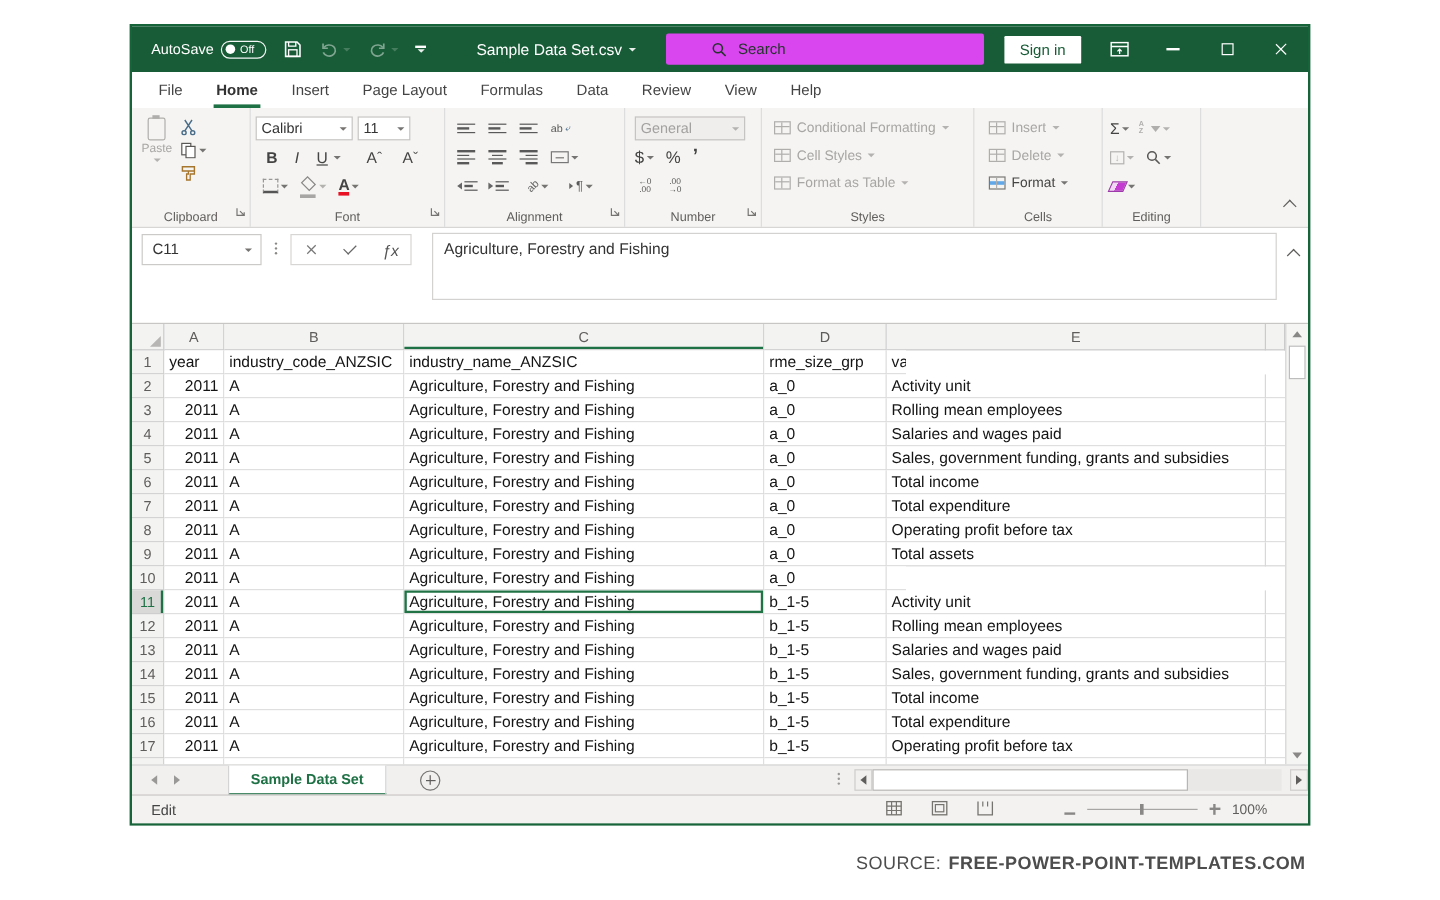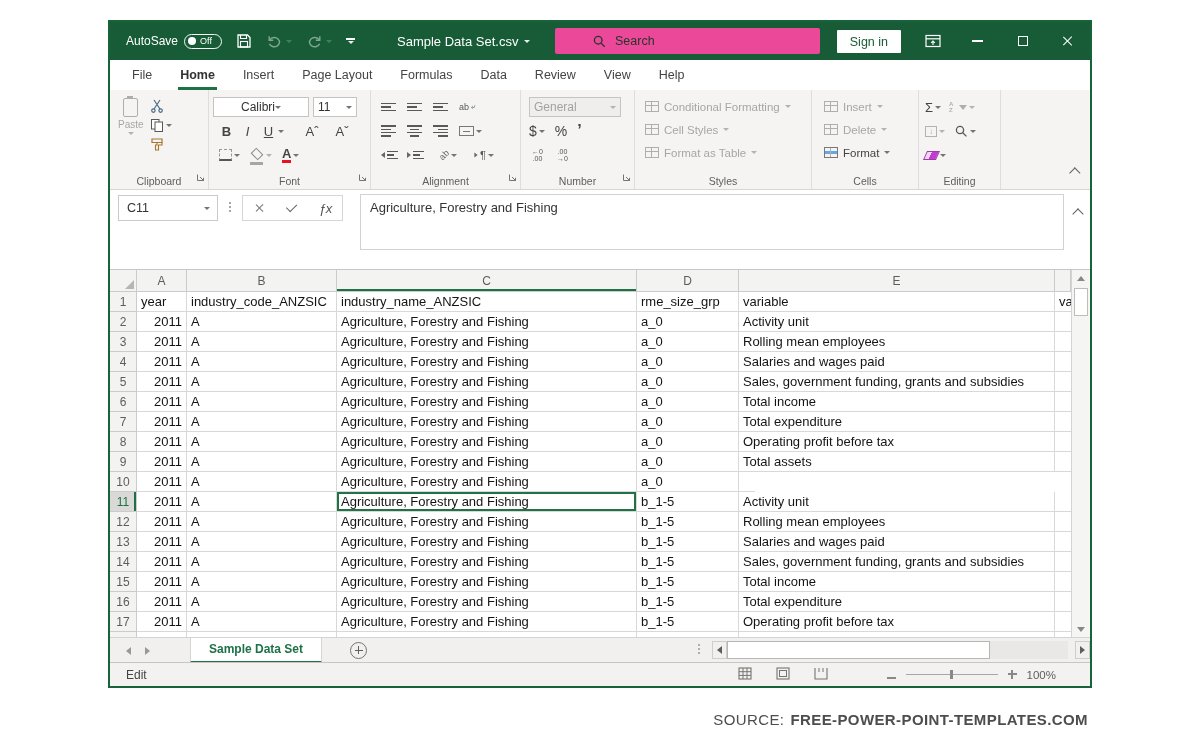--- a/index.html
+++ b/index.html
@@ -10,21 +10,21 @@
   
   .titlebar{height:38px;background:#185c37;position:relative;display:flex;align-items:center;color:#fff;flex:0 0 auto;}
   .tb-left{display:flex;align-items:center;margin-left:16px;gap:14px;}
   .autosave{display:flex;align-items:center;gap:6px;font-size:12px;}
   .pill{width:38px;height:15px;border:1px solid rgba(255,255,255,.95);border-radius:8px;display:flex;align-items:center;padding:0 3px;gap:4px;}
   .knob{width:8px;height:8px;border-radius:50%;background:#fff;}
   .pill span{font-size:9px;color:#fff;}
   .tb-btn{display:flex;align-items:center;gap:3px;background:none;border:none;cursor:default;}
   .dim{opacity:.45;}
   .doc-title{position:absolute;left:287px;top:0;height:38px;display:flex;align-items:center;gap:6px;font-size:13px;color:#fff;}
-  .searchbox{position:absolute;left:445px;top:6px;width:265px;height:26px;background:#ec4899;border-radius:2px;display:flex;align-items:center;padding-left:26px;gap:8px;font-size:12.5px;color:#25352c;}
+  .searchbox{position:absolute;left:445px;top:6px;width:265px;height:26px;background:#d946ef;border-radius:2px;display:flex;align-items:center;padding-left:26px;gap:8px;font-size:12.5px;color:#25352c;}
   .searchbox svg{position:absolute;left:38px;}
   .searchbox .stext{margin-left:34px;}
   .signin{position:absolute;right:189px;top:8px;height:23px;background:#fff;color:#185c37;font-size:12.5px;display:flex;align-items:center;padding:0 13px;border-radius:1px;}
   .winbtns{position:absolute;right:0;top:0;height:38px;display:flex;}
   .winbtn{width:45px;height:38px;display:flex;align-items:center;justify-content:center;}
   .minus{width:11px;height:1.5px;background:#fff;display:inline-block;}
   .maxi{width:10px;height:10px;border:1.2px solid #fff;display:inline-block;}
   .xmark{position:relative;width:12px;height:12px;display:inline-block;}
   .xmark::before,.xmark::after{content:"";position:absolute;left:5.4px;top:0;width:1.4px;height:12px;background:#fff;}
   .xmark::before{transform:rotate(45deg);}.xmark::after{transform:rotate(-45deg);}
@@ -314,21 +314,21 @@
         <span class="launcher"><svg width="9" height="9" viewBox="0 0 9 9">
               <path d="M1.5 1.5v6h6" fill="none" stroke="#767472"></path>
               <path d="M4 4l3.5 3.5M7.5 4.8v2.7H4.8" fill="none" stroke="#767472"></path>
             </svg></span>
       </div>
     </div>
 
     <div class="grp g-font">
       <div class="gbody">
         <div class="rrow" style="gap:4px;">
-          <span class="combo" style="width:96px;justify-content:center;">
+          <span class="combo" style="width:81px;">
             <span>Calibri</span>
               <span class="dd"></span>
           </span>
           <span class="combo" style="width:44px;">
             <span>11</span>
               <span class="dd"></span>
           </span>
         </div>
         <div class="rrow" style="padding-left:6px;">
           <span class="fbtn" style="font-weight:700;">B</span>
@@ -599,21 +599,20 @@
           <div class="cell ch col-d">D</div>
           <div class="cell ch col-e">E</div>
           <div class="cell ch col-f"></div>
         </div>
         <div class="grow">
           <div class="cell rh">1</div>
           <div class="cell dc col-a">year</div>
           <div class="cell dc col-b">industry_code_ANZSIC</div>
           <div class="cell dc col-c">industry_name_ANZSIC</div>
           <div class="cell dc col-d">rme_size_grp</div>
-          <div class="cell dc col-e">variable</div>
           <div class="cell dc col-f">va</div>
         </div>
         <div class="grow">
           <div class="cell rh">2</div>
           <div class="cell dc col-a num">2011</div>
           <div class="cell dc col-b">A</div>
           <div class="cell dc col-c">Agriculture, Forestry and Fishing</div>
           <div class="cell dc col-d">a_0</div>
           <div class="cell dc col-e">Activity unit</div>
           <div class="cell dc col-f"></div>

